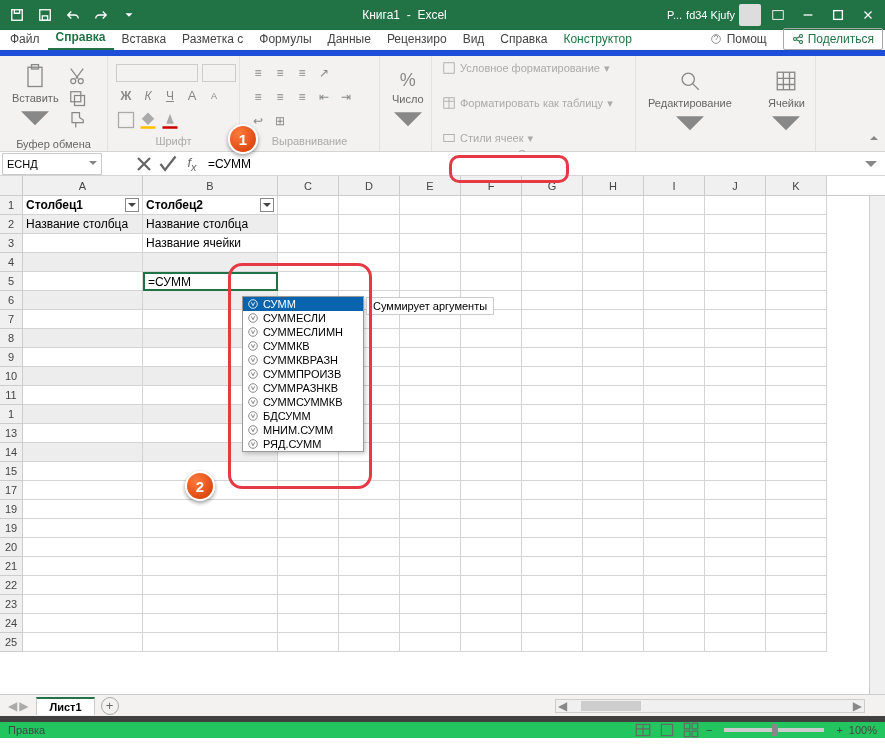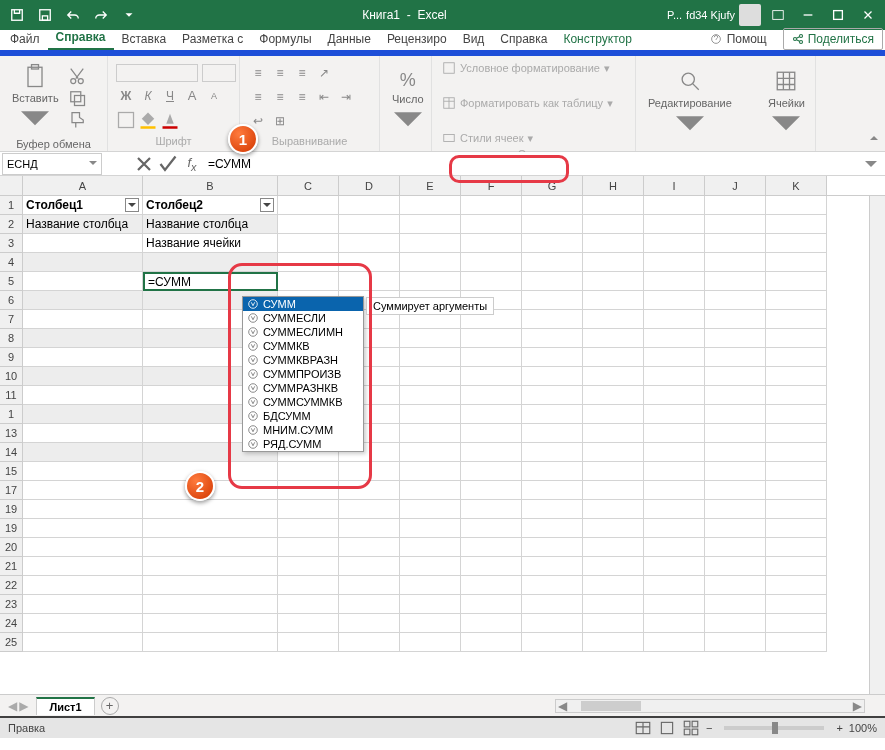--- a/index.html
+++ b/index.html
@@ -65,21 +65,21 @@
 .badge-2 { position: absolute; left: 185px; top: 295px; width: 30px; height: 30px; border-radius: 50%; background: radial-gradient(circle at 35% 30%, #ff7b3d, #d23600); color: #fff; font-weight: bold; display: flex; align-items: center; justify-content: center; z-index: 20; border: 2px solid #fff; box-shadow: 0 2px 4px rgba(0,0,0,0.4); font-size: 15px; }
 
 .sheet-tabs { height: 22px; border-top: 1px solid #ccc; display: flex; align-items: center; background: #f3f2f1; }
 .st-nav { display: flex; gap: 2px; padding: 0 8px; color: #aaa; }
 .st-tab { background: #fff; border: 1px solid #ccc; border-bottom: none; padding: 2px 12px; font-size: 11px; font-weight: 600; border-top: 2px solid #217346; }
 .st-add { width: 18px; height: 18px; border-radius: 50%; border: 1px solid #aaa; display: flex; align-items: center; justify-content: center; margin-left: 6px; font-size: 13px; color: #666; }
 .st-scroll { flex: 1; display: flex; justify-content: flex-end; align-items: center; padding-right: 20px; }
 .hscroll { width: 310px; height: 14px; border: 1px solid #ccc; background: #f0f0f0; display: flex; align-items: center; }
 .hscroll-thumb { width: 60px; height: 10px; background: #cdcdcd; margin-left: 14px; }
 
-.statusbar { height: 22px; background: #e5e5e5; border-top: 2px solid #404040; display: flex; align-items: center; padding: 0 8px; font-size: 11px; color: #444; }
+.statusbar { height: 22px; background: #22c55e; border-top: 6px solid #404040; display: flex; align-items: center; padding: 0 8px; font-size: 11px; color: #444; }
 .sb-right { margin-left: auto; display: flex; align-items: center; gap: 6px; }
 .sb-icon { width: 18px; height: 18px; display: flex; align-items: center; justify-content: center; color: #666; }
 .zoom-slider { width: 100px; height: 4px; background: #ccc; position: relative; margin: 0 6px; }
 .zoom-thumb { position: absolute; left: 48px; top: -4px; width: 6px; height: 12px; background: #888; }
 
 .vscroll-col { position: absolute; right: 0; top: 20px; width: 16px; bottom: 0; background: #f0f0f0; border-left: 1px solid #ccc; }
 .expand-btn { position: absolute; right: 2px; top: 2px; width: 14px; height: 14px; color: #666; }
 </style>
 </head>
 <body>

